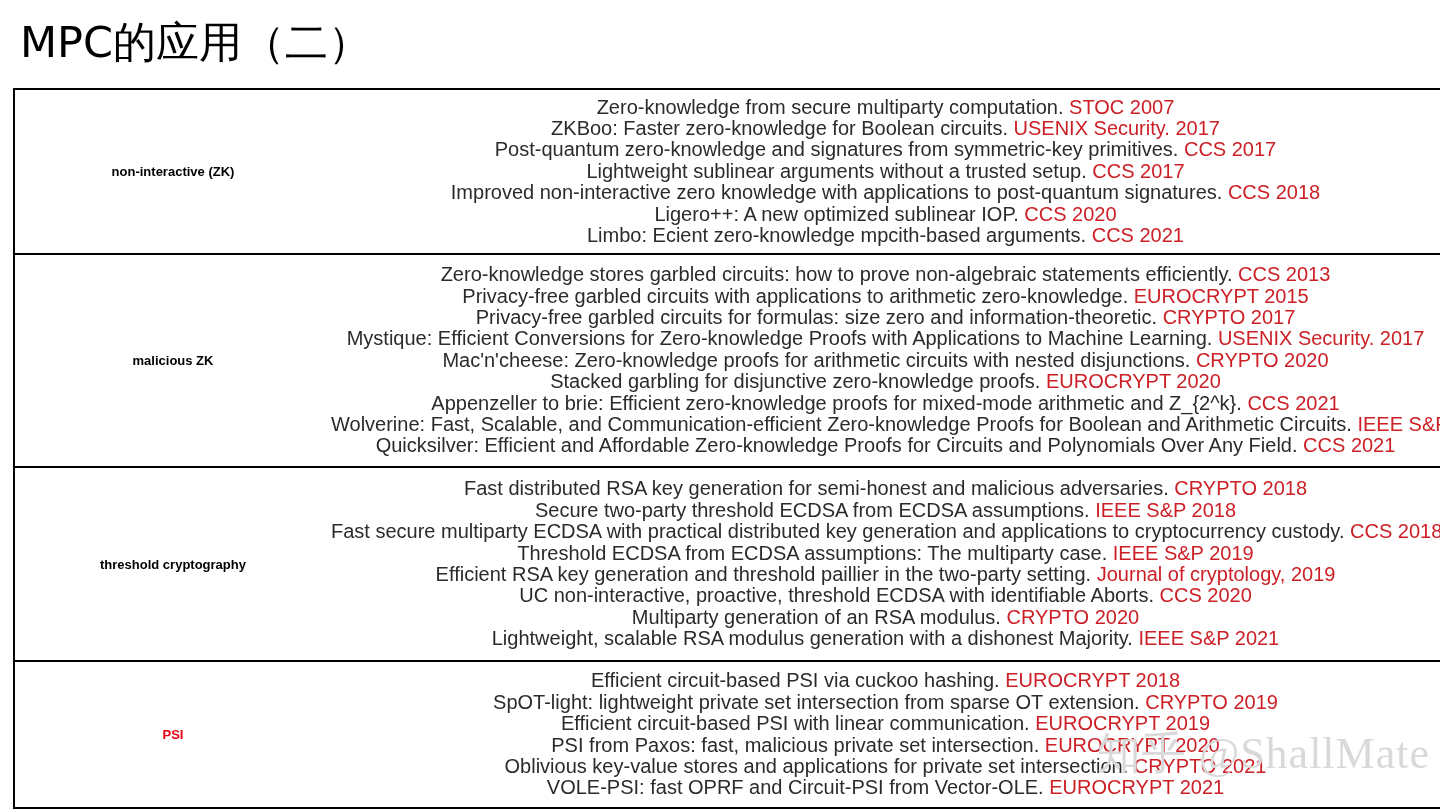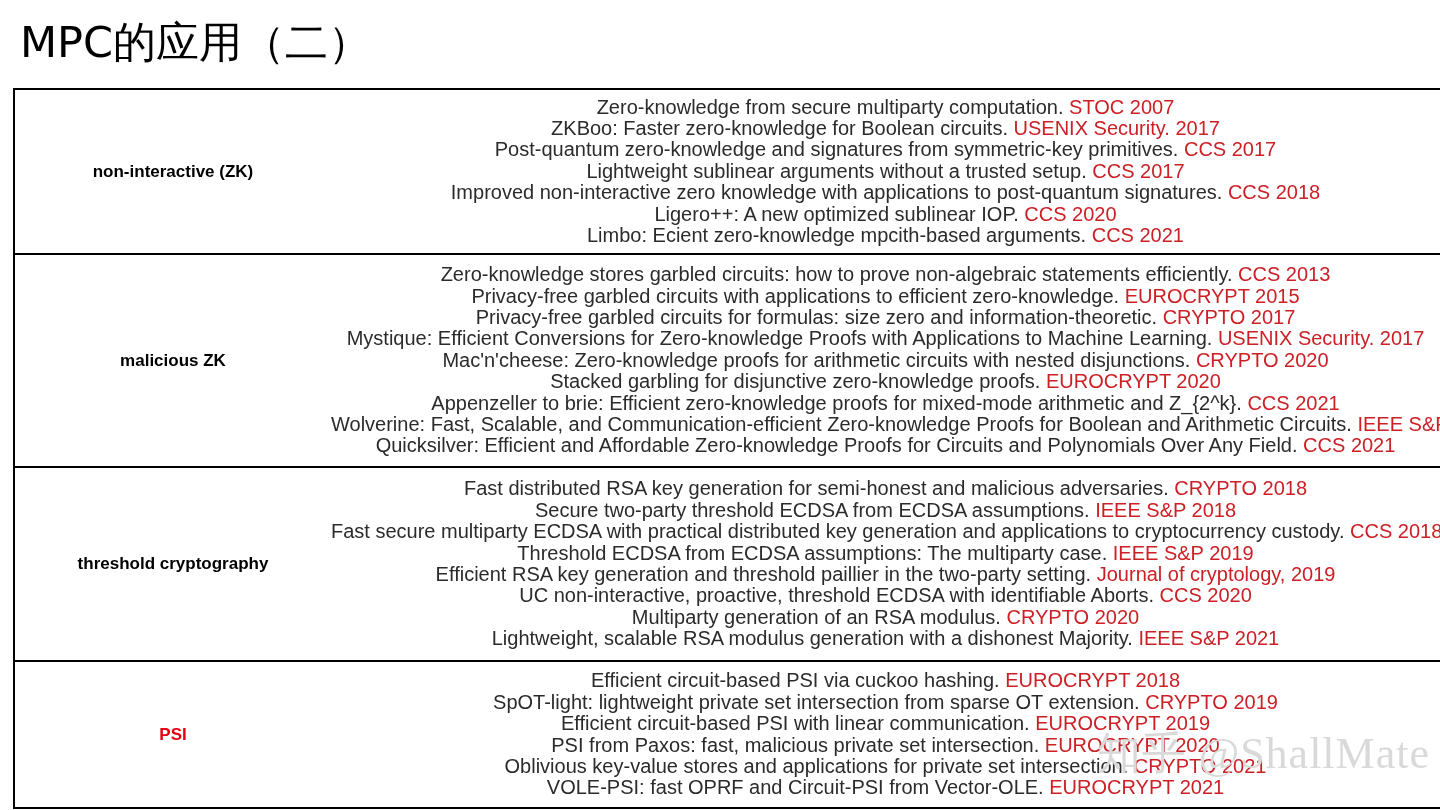--- a/index.html
+++ b/index.html
@@ -57,21 +57,21 @@
   }
   #ref-table td {
     border: none;
     padding: 0;
     vertical-align: middle;
   }
   td.cat-cell {
     width: 316px;
     border-right: 2px solid #000000;
     text-align: center;
-    font-size: 17px;
+    font-size: 13px;
     font-weight: bold;
     color: #000000;
     padding: 0 6px;
   }
   td.cat-cell.red-label {
     color: #e60012;
   }
   td.refs-cell {
     width: 1109px;
     text-align: center;
@@ -154,21 +154,21 @@
       </tr>
 
       <tr id="row-szk">
         <td class="cat-cell">malicious ZK</td>
         <td class="refs-cell">
           <div class="ref-line">
             <span>Zero-knowledge stores garbled circuits: how to prove non-algebraic statements efficiently.</span>
             <span class="venue">CCS 2013</span>
           </div>
           <div class="ref-line">
-            <span>Privacy-free garbled circuits with applications to efficient zero-knowledge.</span>
+            <span>Privacy-free garbled circuits with applications to arithmetic zero-knowledge.</span>
             <span class="venue">EUROCRYPT 2015</span>
           </div>
           <div class="ref-line">
             <span>Privacy-free garbled circuits for formulas: size zero and information-theoretic.</span>
             <span class="venue">CRYPTO 2017</span>
           </div>
           <div class="ref-line">
             <span>Mystique: Efficient Conversions for Zero-knowledge Proofs with Applications to Machine Learning.</span>
             <span class="venue">USENIX Security. 2017</span>
           </div>

